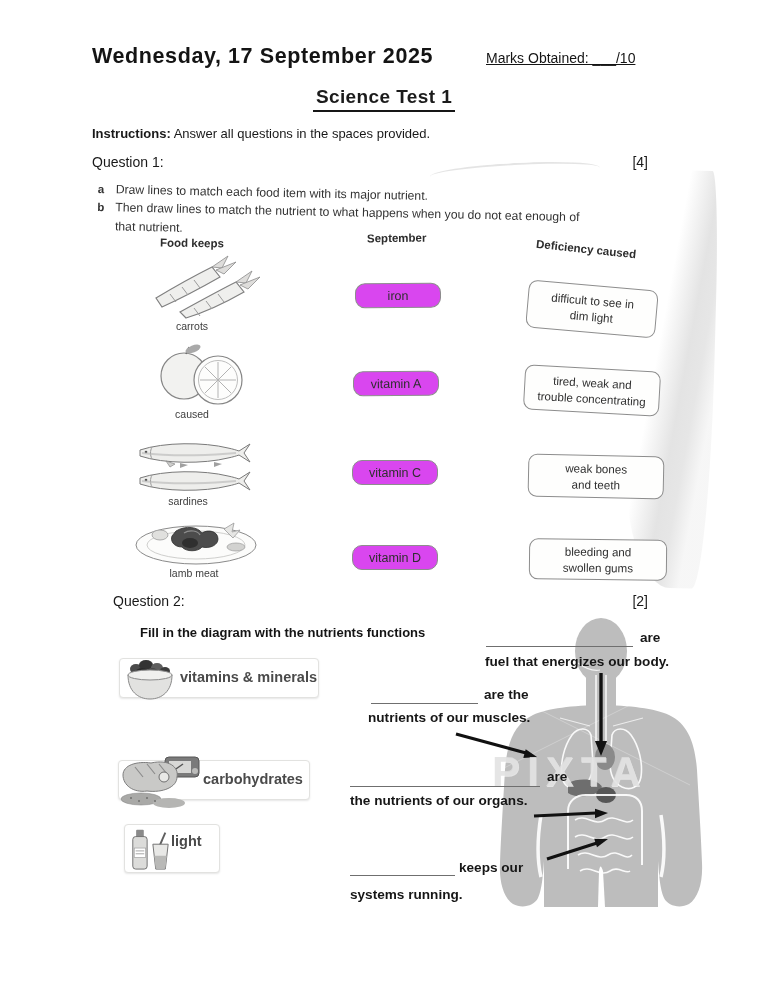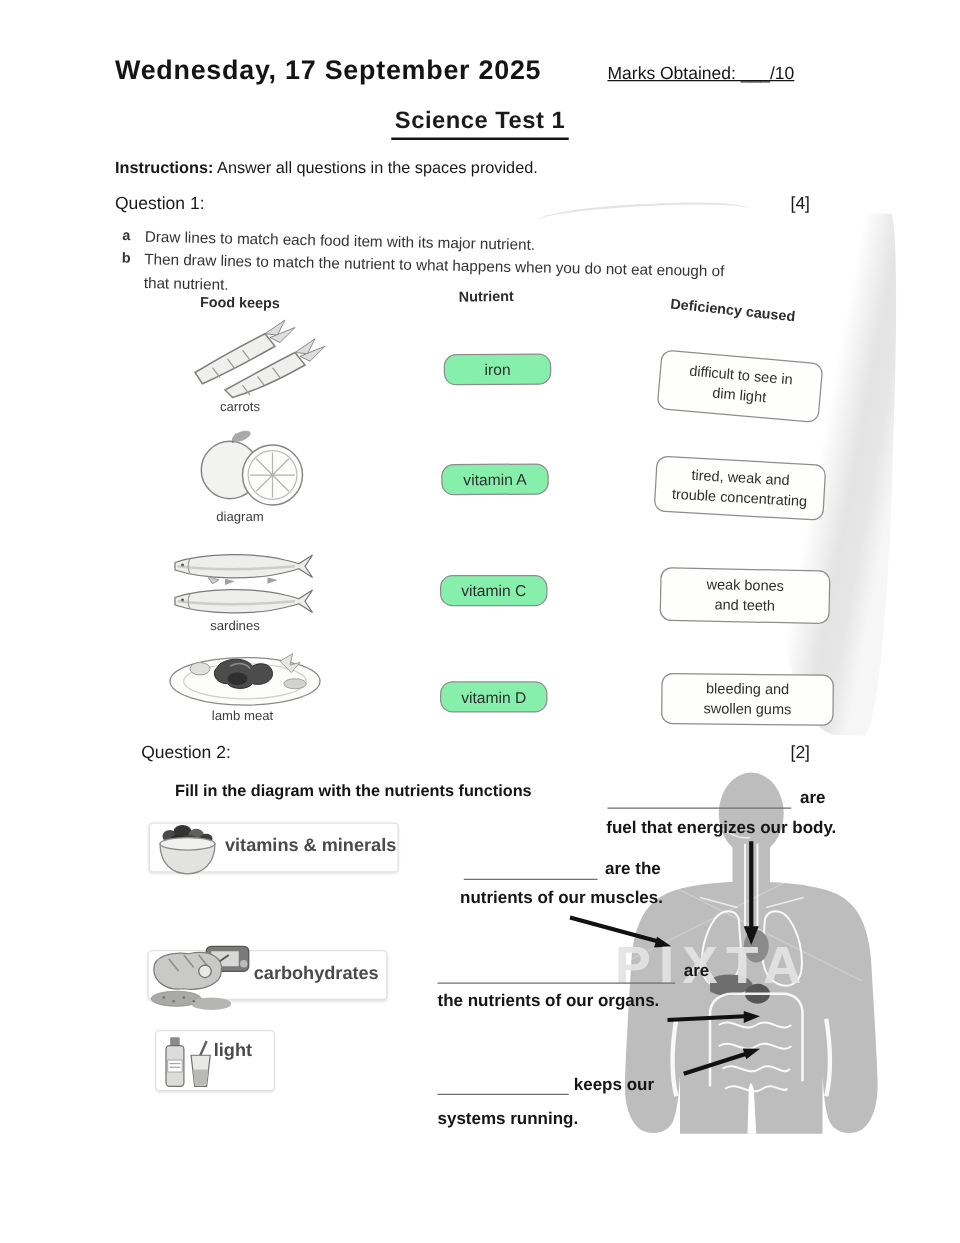--- a/index.html
+++ b/index.html
@@ -22,21 +22,21 @@
   .q1ab{left:98px;top:180px;width:512px;transform:rotate(1.2deg);transform-origin:left top;
         font-size:12.2px;color:#333;line-height:1.5;}
   .q1ab .row{display:flex;}
   .q1ab .ltr{width:18px;font-weight:700;font-size:11.5px;padding-top:1px;}
   .q1ab .txt{width:476px;}
   .colhead{font-weight:700;font-size:11.5px;color:#2d2d2d;white-space:nowrap;}
   .ch-food{left:160px;top:237px;transform:rotate(.8deg);}
   .ch-nutrient{left:367px;top:232px;transform:rotate(-.8deg);}
   .ch-deficiency{left:536px;top:243px;transform:rotate(6deg);}
   .food-label{font-size:10.5px;color:#3d3d3d;width:84px;text-align:center;}
-  .nbox{width:84px;height:23px;border:1.2px solid #8d8d8d;border-radius:10px;background:#86efac;
+  .nbox{width:84px;height:23px;border:1.2px solid #8d8d8d;border-radius:10px;background:#d946ef;
         display:flex;align-items:center;justify-content:center;font-size:12.5px;color:#2f2f2f;}
   .dbox{border:1.3px solid #8d8d8d;border-radius:9px;background:#fefefd;display:flex;flex-direction:column;
         align-items:center;justify-content:center;font-size:11.6px;line-height:1.35;color:#2f2f2f;text-align:center;}
   .curl{left:628px;top:170px;width:86px;height:418px;transform:rotate(1.5deg);
         background:linear-gradient(99deg,rgba(255,255,255,0) 38%,rgba(130,130,130,.22) 58%,rgba(200,200,200,.45) 68%,rgba(246,246,246,.95) 80%);
         border-radius:45% 8% 20% 55% / 18% 30% 55% 30%;}
   .topcurl{left:430px;top:163px;width:170px;height:16px;border-top:2px solid rgba(165,165,165,.3);
         border-radius:50%;transform:rotate(-3deg);}
 
   
@@ -75,21 +75,21 @@
     <div class="row">
       <span class="ltr">b</span>
       <span class="txt">Then draw lines to match the nutrient to what happens when you do not eat enough of that nutrient.</span>
     </div>
   </div>
 
   <div class="abs topcurl"></div>
   <div class="abs curl"></div>
 
   <div class="abs colhead ch-food">Food keeps</div>
-  <div class="abs colhead ch-nutrient">Nutrient</div>
+  <div class="abs colhead ch-nutrient">September</div>
   <div class="abs colhead ch-deficiency">Deficiency caused</div>
 
   <svg class="abs" style="left:146px;top:254px;" width="116" height="68" viewBox="0 0 116 68">
     <path d="M10,44 C30,32 52,20 66,13 L74,23 C60,31 36,44 16,53 Z" fill="#efefed" stroke="#808080" stroke-width="1.2"></path>
     <path d="M24,40 l6,8 M36,33 l6,8 M48,26 l6,8" stroke="#9b9b9b" stroke-width="1" fill="none"></path>
     <path d="M66,13 L82,2 L76,14 Z" fill="#dedddb" stroke="#8a8a8a" stroke-width=".8"></path>
     <path d="M70,16 L90,8 L78,20 Z" fill="#dedddb" stroke="#8a8a8a" stroke-width=".8"></path>
     <path d="M34,58 C54,47 76,35 90,28 L98,38 C84,46 60,58 40,64 Z" fill="#efefed" stroke="#808080" stroke-width="1.2"></path>
     <path d="M48,54 l6,8 M60,47 l6,8 M72,40 l6,8" stroke="#9b9b9b" stroke-width="1" fill="none"></path>
     <path d="M90,28 L106,17 L100,29 Z" fill="#dedddb" stroke="#8a8a8a" stroke-width=".8"></path>
@@ -98,21 +98,21 @@
   <div class="abs food-label" style="left:150px;top:320px;">carrots</div>
 
   <svg class="abs" style="left:158px;top:340px;" width="98" height="68" viewBox="0 0 98 68">
     <circle cx="26" cy="36" r="23" fill="#f2f2f0" stroke="#868686" stroke-width="1.2"></circle>
     <line x1="28" y1="14" x2="31" y2="7" stroke="#6d6d6d" stroke-width="1.5"></line>
     <ellipse cx="35" cy="9" rx="8" ry="3.6" fill="#a9a9a9" transform="rotate(-22 35 9)"></ellipse>
     <circle cx="60" cy="40" r="24" fill="#fdfdfc" stroke="#868686" stroke-width="1.2"></circle>
     <circle cx="60" cy="40" r="19.5" fill="none" stroke="#bdbdbd" stroke-width="1"></circle>
     <path d="M60,22 V58 M42,40 H78 M47,27 L73,53 M73,27 L47,53" stroke="#b3b3b3" stroke-width="1" fill="none"></path>
   </svg>
-  <div class="abs food-label" style="left:150px;top:408px;">diagram</div>
+  <div class="abs food-label" style="left:150px;top:408px;">caused</div>
 
   <svg class="abs" style="left:136px;top:437px;" width="118" height="56" viewBox="0 0 118 56">
     <g>
       <path d="M4,13 C28,5 68,5 92,11 C97,12 100,13 103,14 L114,7 L108,16 L114,25 L103,18 C100,19 97,20 92,21 C68,27 28,27 4,19 Z" fill="#eeeeec" stroke="#7a7a7a" stroke-width="1"></path>
       <circle cx="10" cy="15" r="1.3" fill="#555"></circle>
       <path d="M16,10 C14,14 14,18 16,22" stroke="#9a9a9a" stroke-width="1" fill="none"></path>
       <path d="M6,16 C40,20 80,18 100,16" stroke="#b5b5b5" stroke-width="2" opacity=".6" fill="none"></path>
       <path d="M30,24 l4,6 l5,-3 z" fill="#cfcfcd" stroke="#8a8a8a" stroke-width=".7"></path>
     </g>
     <g transform="translate(0,28)">

